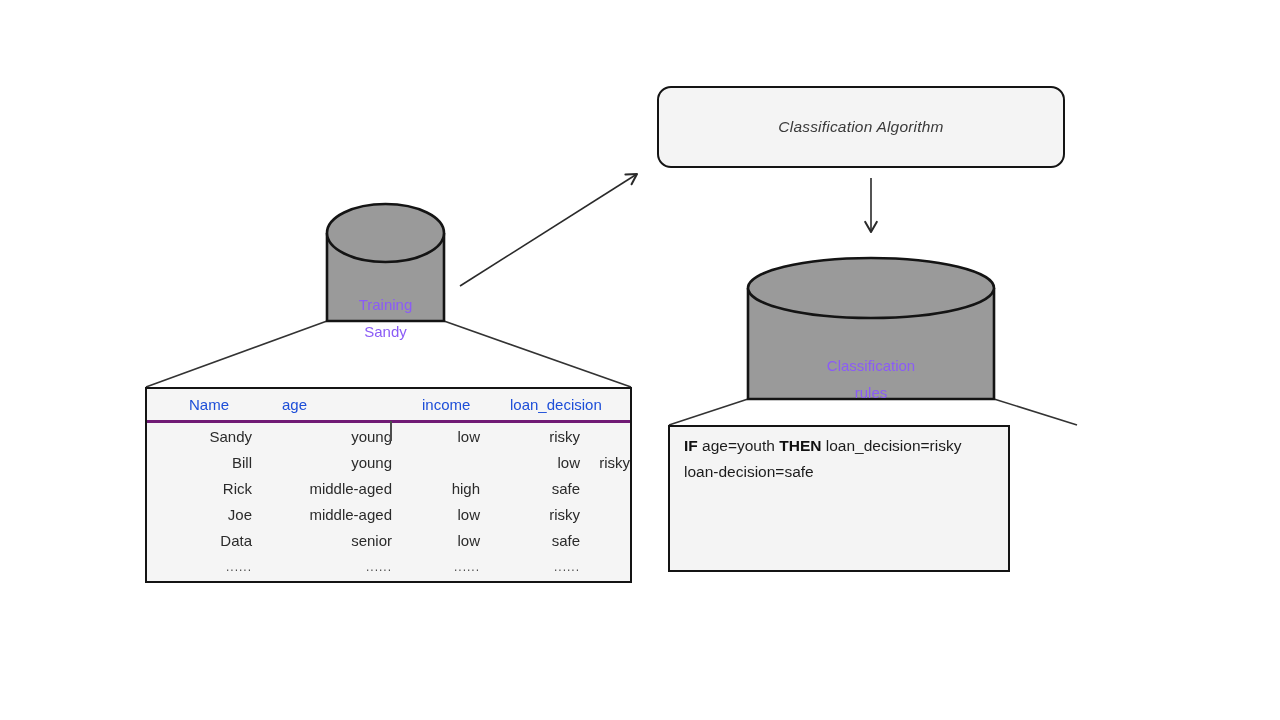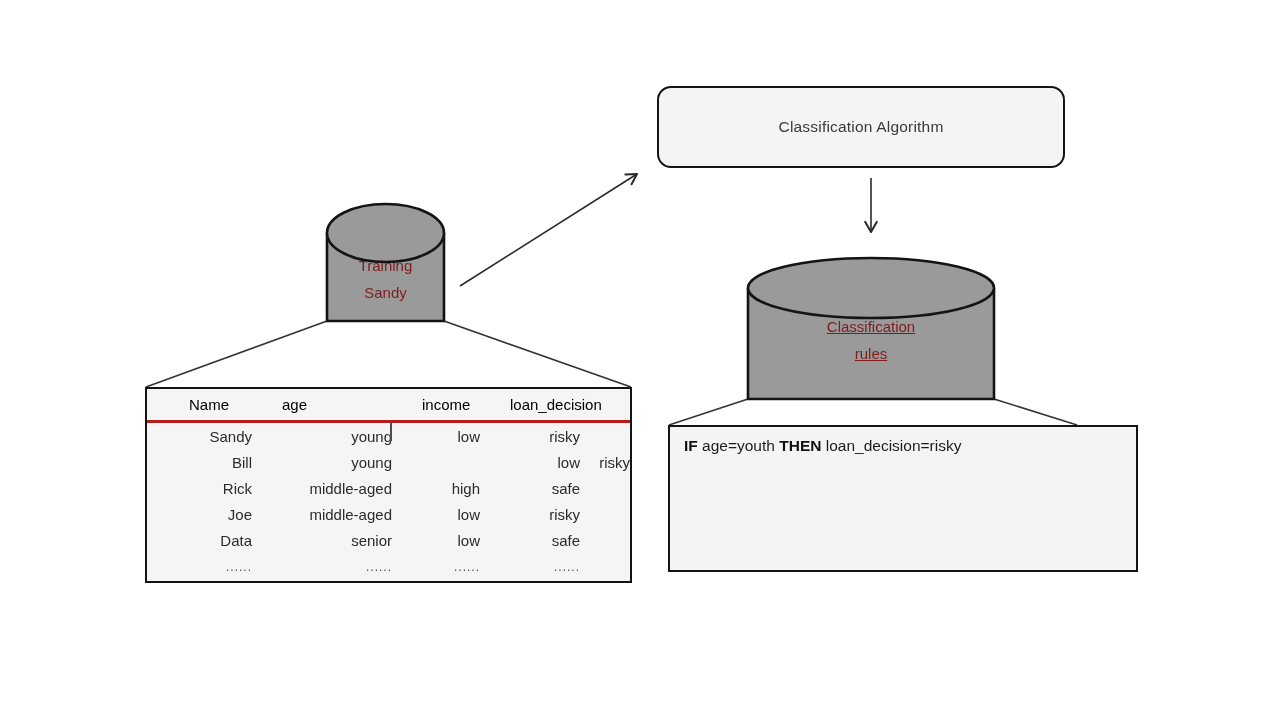--- a/index.html
+++ b/index.html
@@ -30,33 +30,35 @@
     border: 2.5px solid #141414;
     border-radius: 14px;
     background: #f4f4f4;
     display: flex;
     align-items: center;
     justify-content: center;
     z-index: 2;
     font-size: 15.5px;
     color: #3a3a3a;
     letter-spacing: 0.2px;
+    font-style: italic;
   }
 
   
   .cyl-label {
     position: absolute;
     text-align: center;
     font-size: 15px;
     line-height: 27px;
-    color: #7f1d1d;
+    color: #8b5cf6;
     z-index: 3;
+    margin-top: 39px;
   }
   .cyl-label.training { left: 325px; top: 252px; width: 121px; }
-  .cyl-label.rules    { left: 771px; top: 313px; width: 200px; text-decoration: underline; }
+  .cyl-label.rules    { left: 771px; top: 313px; width: 200px; }
 
   
   .data-table {
     position: absolute;
     left: 145px; top: 387px;
     width: 487px; height: 196px;
     box-sizing: border-box;
     border: 2.5px solid #141414;
     background: #f5f5f5;
     z-index: 2;
@@ -64,39 +66,39 @@
   }
   .t-row {
     display: grid;
     grid-template-columns: 93px 140px 88px 100px 1fr;
     padding-left: 12px;
     align-items: center;
     font-size: 15px;
   }
   .t-head {
     height: 31px;
-    border-bottom: 3px solid #b91c1c;
-    color: #000000;
+    border-bottom: 3px solid #701a75;
+    color: #1d4ed8;
     padding-left: 42px;
   }
   .t-body .t-row { height: 26.2px; text-align: right; }
   .t-row.dots { font-size: 12px; letter-spacing: 1px; color: #4a4a4a; }
   .col-tick {
     position: absolute;
     left: 390px; top: 421px;
     width: 2px; height: 20px;
     background: #4d4d4d;
     z-index: 4;
   }
 
   
   .rules-box {
     position: absolute;
     left: 668px; top: 425px;
-    width: 470px; height: 147px;
+    width: 342px; height: 147px;
     box-sizing: border-box;
     border: 2.5px solid #141414;
     background: #f4f4f4;
     padding: 6px 6px 0 14px;
     z-index: 2;
     color: #1c1c1c;
   }
   .rule-line {
     font-size: 15.5px;
     line-height: 26px;
@@ -201,15 +203,16 @@
         <span>......</span>
         <span>......</span>
         <span></span>
       </div>
     </div>
   </div>
   <div class="col-tick"></div>
 
   <div class="rules-box">
     <div class="rule-line"><span class="b">IF</span><span> age=youth </span><span class="b">THEN</span><span> loan_decision=risky</span></div>
+    <div class="rule-line"><span class="b"></span><span>loan-decision=safe</span><span class="b"></span><span></span></div>
   </div>
 
 </div>
 
 </body></html>

